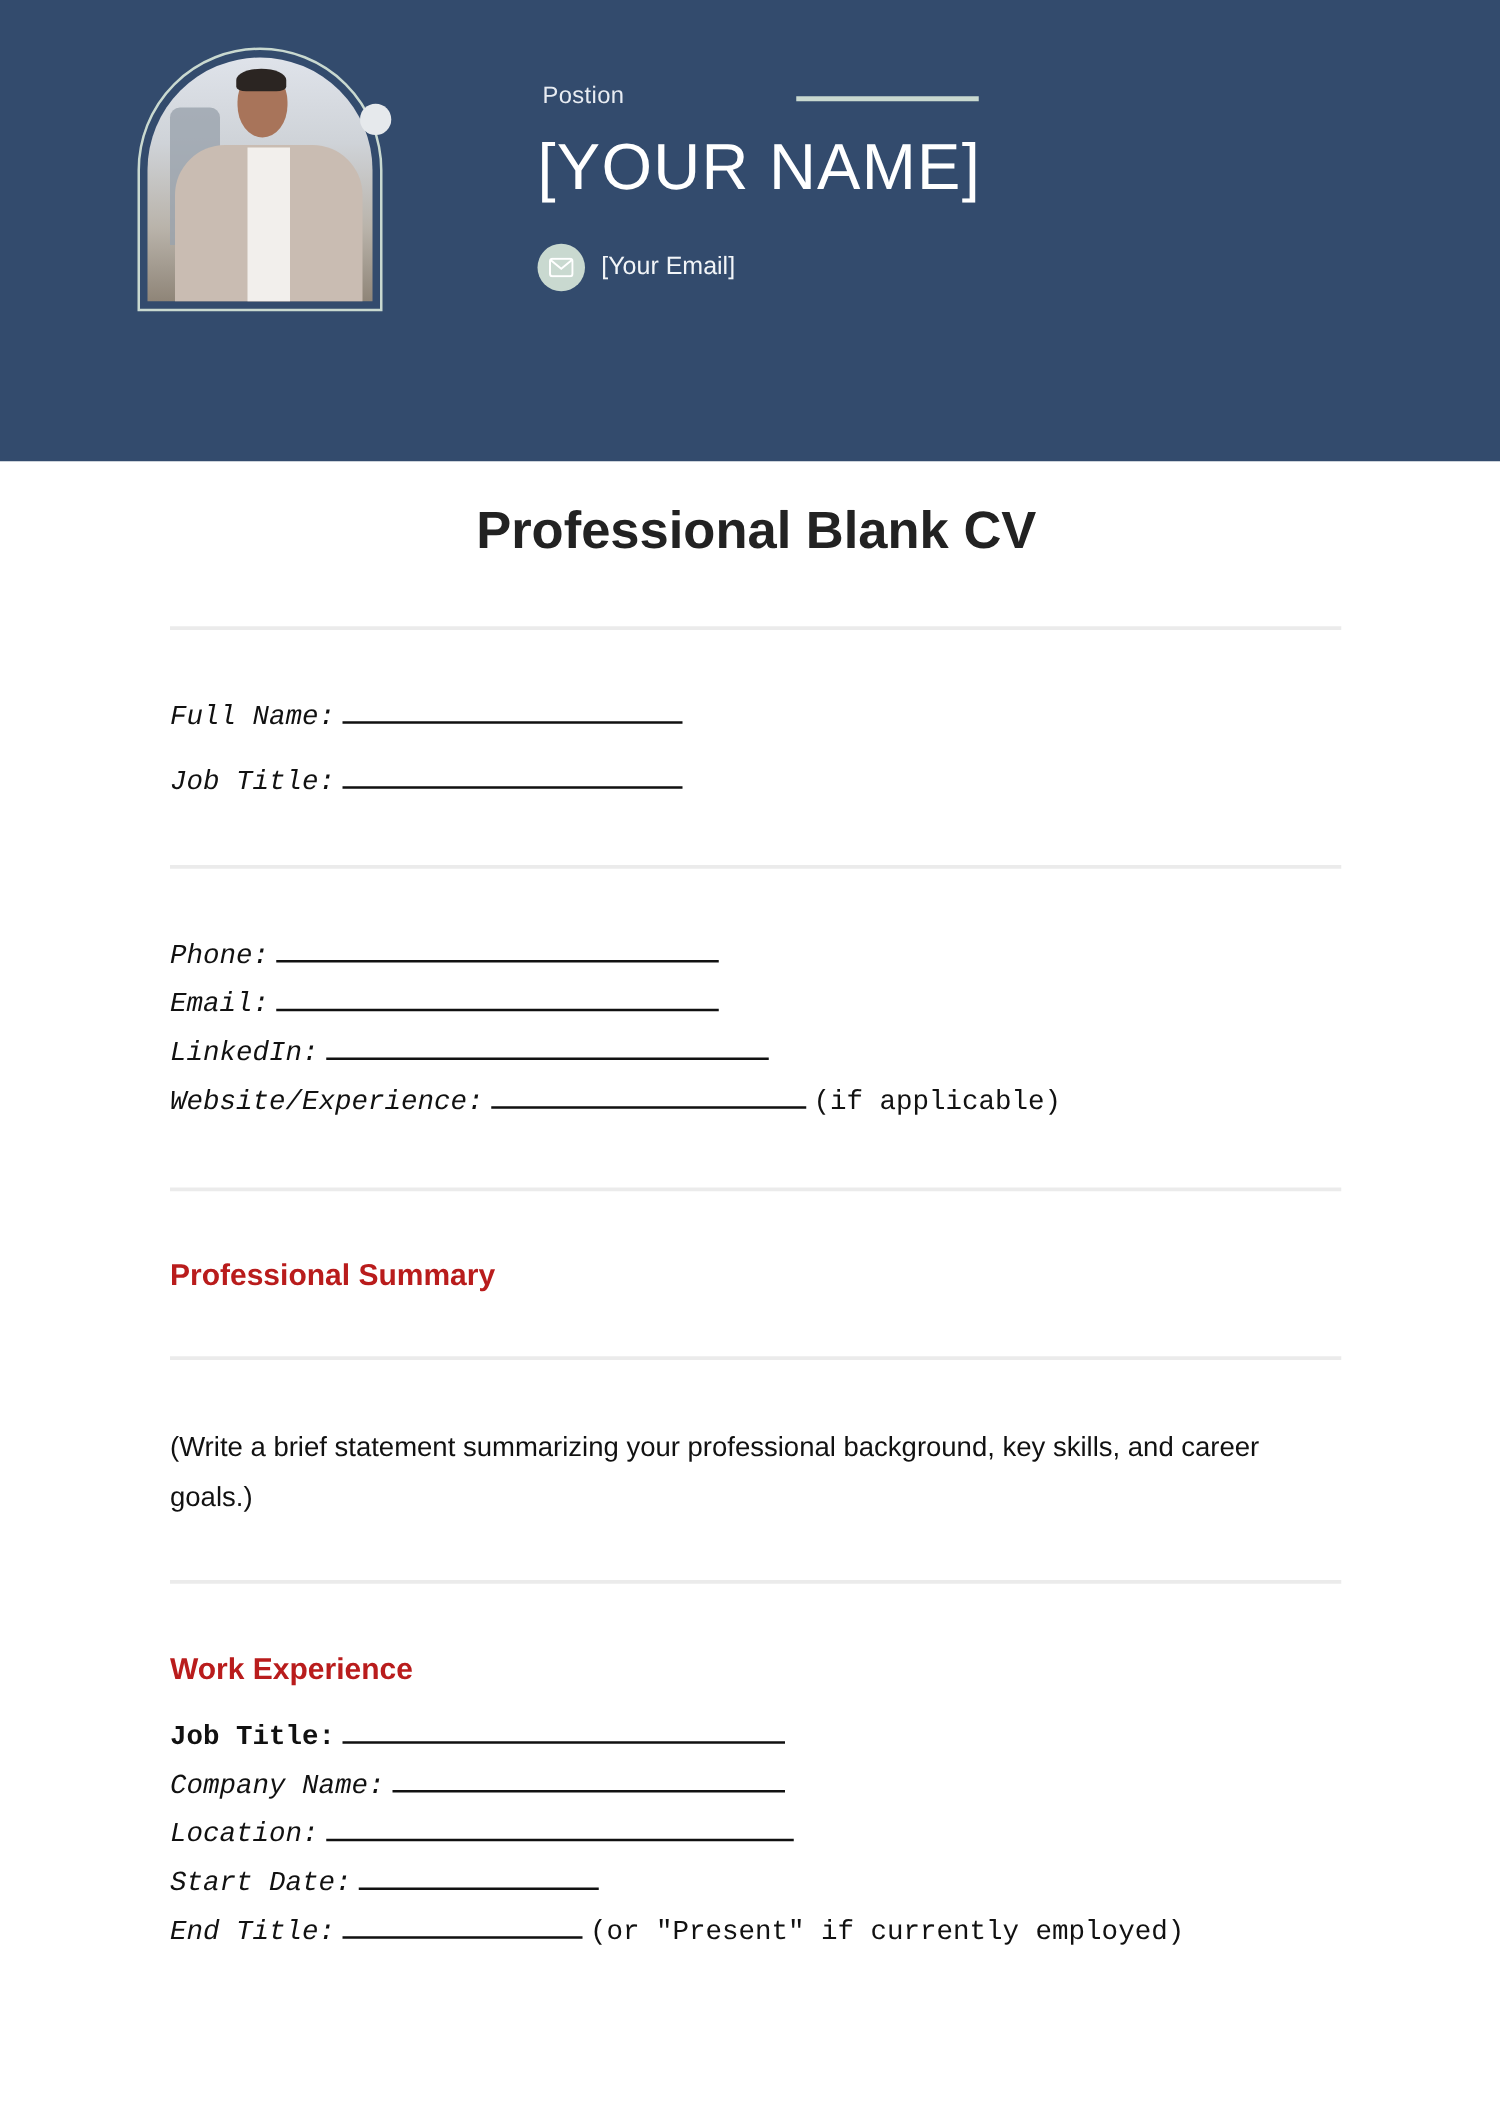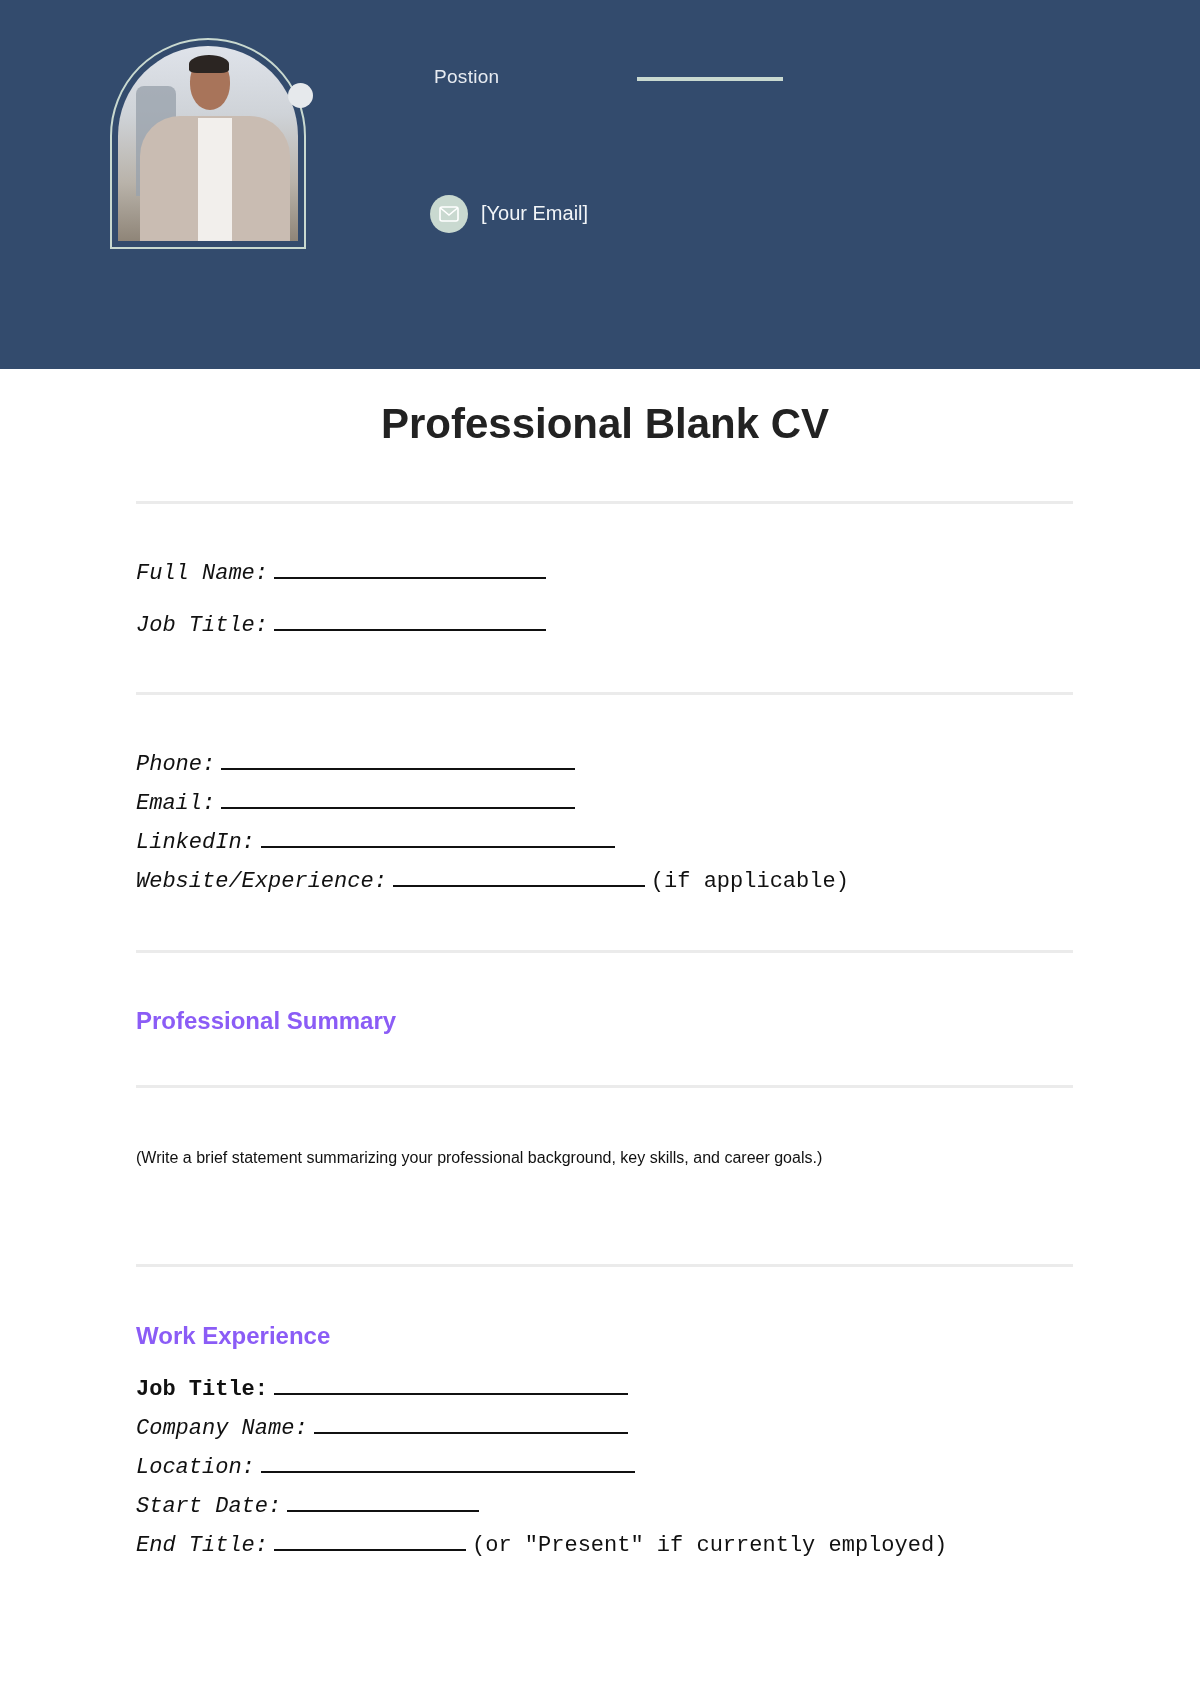--- a/index.html
+++ b/index.html
@@ -34,40 +34,41 @@
 
   .doc-title { position: absolute; left: 0; width: 1210px; top: 400px; text-align: center; font-size: 42px; font-weight: bold; color: #222; }
   .divider { position: absolute; left: 136px; width: 937px; height: 3px; background: #ebebeb; }
 
   .field { position: absolute; left: 136px; font-size: 22px; color: #111; white-space: nowrap; font-family: Liberation Mono, monospace; }
   .field .lbl { font-style: italic; }
   .field.bold .lbl { font-style: normal; font-weight: bold; }
   .field .blank { display: inline-block; border-bottom: 2px solid #111; height: 18px; vertical-align: baseline; margin-left: 6px; }
   .field .note { margin-left: 6px; margin-top: 24px; }
 
-  .section-h { position: absolute; left: 136px; font-size: 24px; font-weight: bold; color: #8b5cf6; }
-  .para { position: absolute; left: 136px; width: 900px; font-size: 16px; line-height: 40px; color: #111; }
+  .section-h { position: absolute; left: 136px; font-size: 24px; font-weight: bold; color: #b91c1c; }
+  .para { position: absolute; left: 136px; width: 900px; font-size: 22px; line-height: 40px; color: #111; }
 </style>
 </head>
 <body>
 
 <div class="header">
   <div class="photo-frame">
     <div class="photo">
       <div class="building"></div>
       <div class="body"></div>
       <div class="shirt"></div>
       <div class="head"></div>
       <div class="hair"></div>
     </div>
   </div>
   <div class="dot"></div>
 
   <div class="position-label">Postion</div>
   <div class="position-line"></div>
+  <div class="name">[YOUR NAME]</div>
   <div class="email-icon">
     <svg width="20" height="16" viewBox="0 0 20 16">
         <rect x="1" y="1" width="18" height="14" rx="2" fill="none" stroke="#ffffff" stroke-width="1.6"></rect>
         <path d="M1.5 2 L10 9 L18.5 2" fill="none" stroke="#ffffff" stroke-width="1.6"></path>
       </svg>
   </div>
   <div class="email-text">[Your Email]</div>
 </div>
 
 <div class="doc-title">Professional Blank CV</div>

